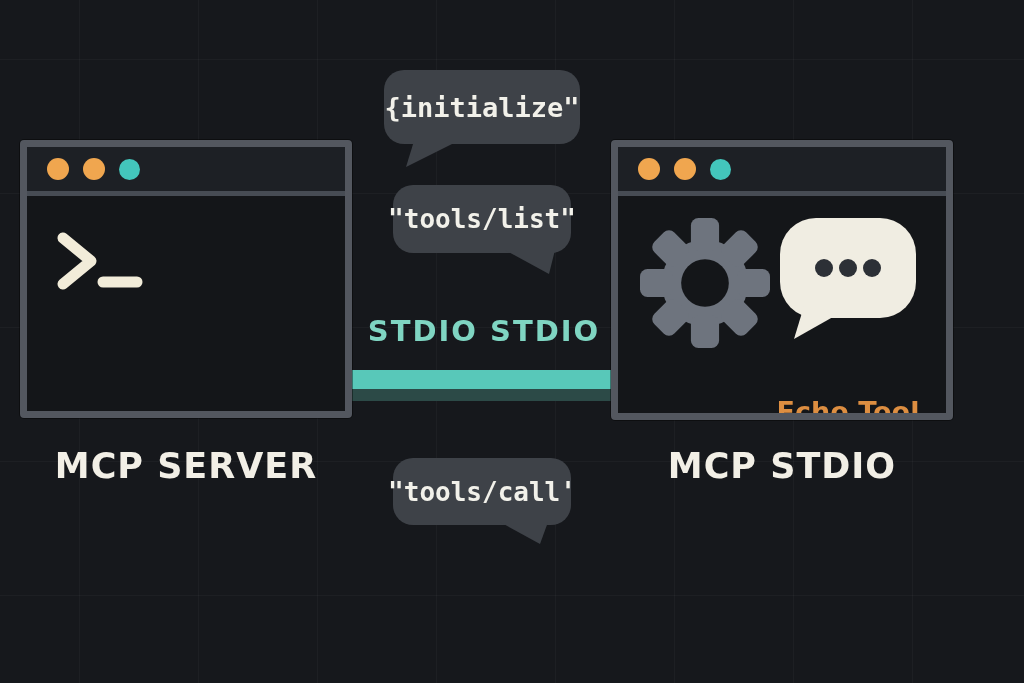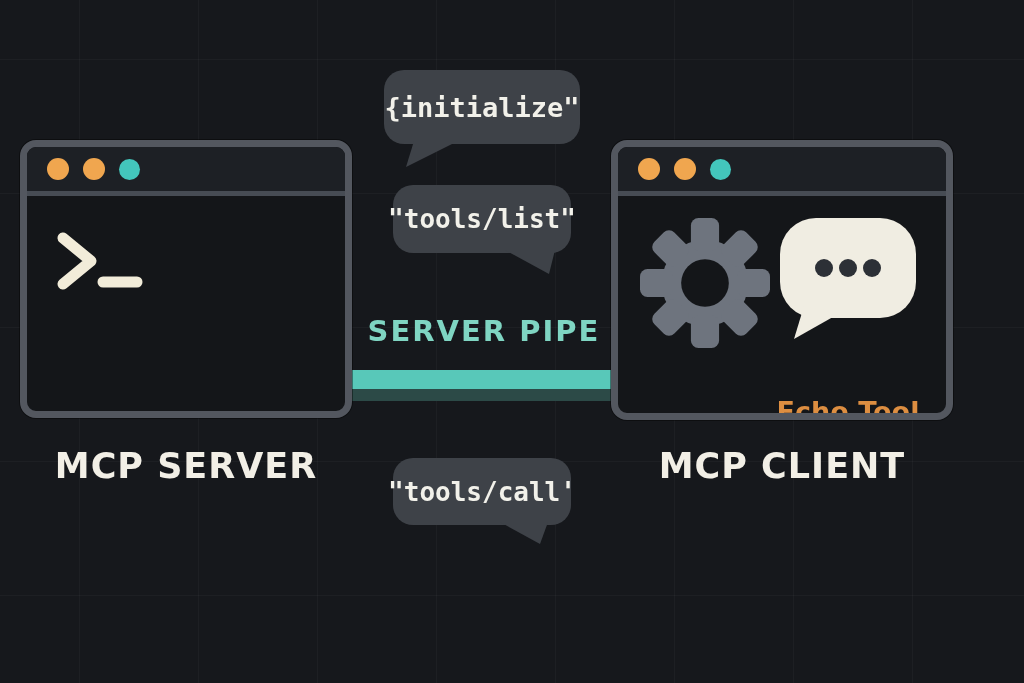--- a/index.html
+++ b/index.html
@@ -8,21 +8,21 @@
     background-color:#16181c;
     background-image:
       linear-gradient(rgba(255,255,255,0.03) 1px, transparent 1px),
       linear-gradient(90deg, rgba(255,255,255,0.03) 1px, transparent 1px);
     background-size:119px 134px;
     background-position:79px 59px;
     font-family:"DejaVu Sans","Liberation Sans",sans-serif;
   }
   
   .window{
-    position:absolute;border:7px solid #53575f;border-radius:16px;
+    position:absolute;border:7px solid #53575f;border-radius:4px;
     background:#141619;overflow:hidden;box-shadow:0 0 0 1px rgba(0,0,0,.4);
   }
   .win-client{left:20px;top:140px;width:318px;height:264px;}
   .win-server{left:611px;top:140px;width:328px;height:266px;}
   .titlebar{
     height:44px;background:#1d2025;border-bottom:5px solid #474c54;
     display:flex;align-items:center;padding-left:20px;gap:14px;
   }
   .dot{width:22px;height:22px;border-radius:50%;}
   .dot.orange{background:#f0a64f;}
@@ -77,21 +77,21 @@
     <polygon points="8,26 16,0 60,0" fill="#3e4248"></polygon>
   </svg>
 
   <div class="bubble bubble-2">
     <span>"tools/list"</span>
   </div>
   <svg class="tail tail-2" width="55" height="24">
     <polygon points="0,0 50,0 44,24" fill="#3e4248"></polygon>
   </svg>
 
-  <div class="pipe-label">SERVER PIPE</div>
+  <div class="pipe-label">STDIO STDIO</div>
   <div class="pipe-bar"></div>
   <div class="pipe-bar-shadow"></div>
 
   <div class="window win-client">
     <div class="titlebar">
       <span class="dot orange"></span>
       <span class="dot orange"></span>
       <span class="dot teal"></span>
     </div>
     <div class="win-content">
@@ -129,21 +129,21 @@
       <svg class="chat-icon" width="140" height="125" viewBox="0 0 140 125">
         <rect x="2" y="2" width="136" height="100" rx="36" fill="#f0ede2"></rect>
         <path d="M26,90 L16,123 L62,97 Z" fill="#f0ede2"></path>
         <circle cx="46" cy="52" r="9" fill="#2c3036"></circle>
         <circle cx="70" cy="52" r="9" fill="#2c3036"></circle>
         <circle cx="94" cy="52" r="9" fill="#2c3036"></circle>
       </svg>
       <div class="echo-label">Echo Tool</div>
     </div>
   </div>
-  <div class="caption caption-server">MCP CLIENT</div>
+  <div class="caption caption-server">MCP STDIO</div>
 
   <div class="bubble bubble-3">
     <span>"tools/call'</span>
   </div>
   <svg class="tail tail-3" width="55" height="22">
     <polygon points="0,0 48,0 40,22" fill="#3e4248"></polygon>
   </svg>
 
 </div>
 

